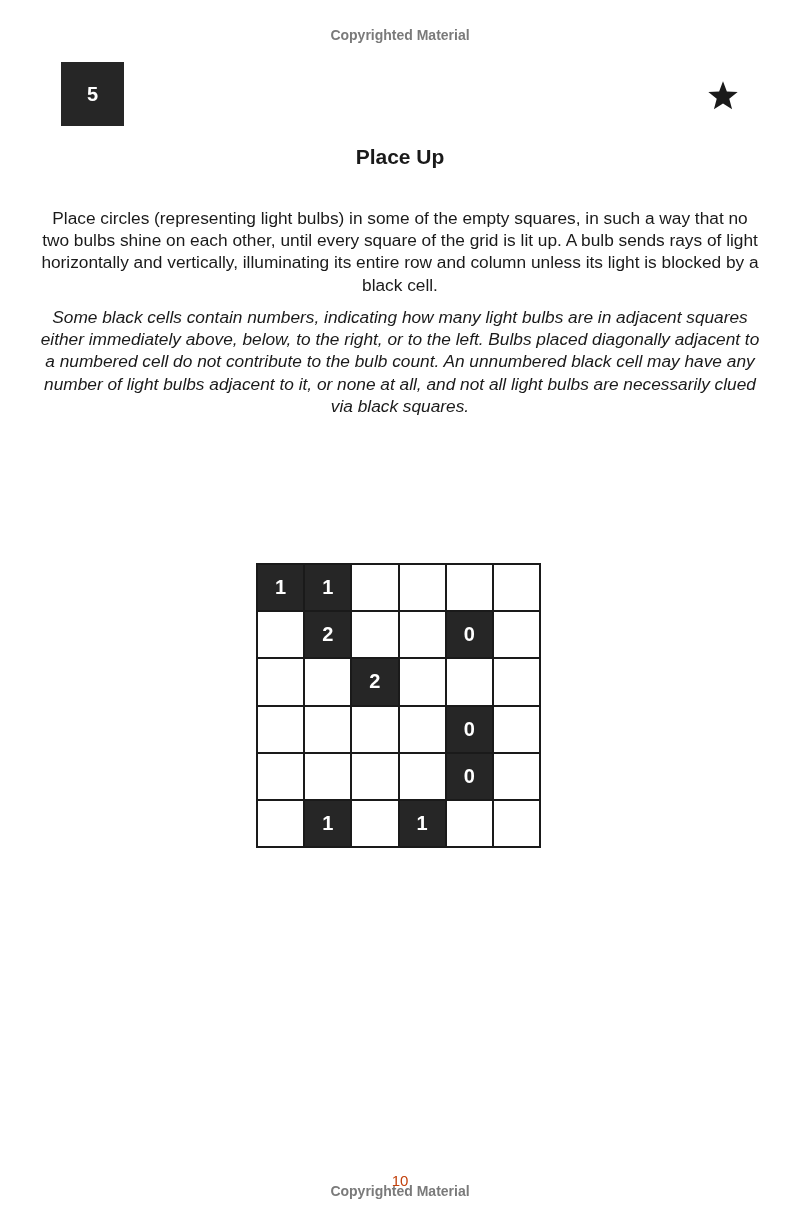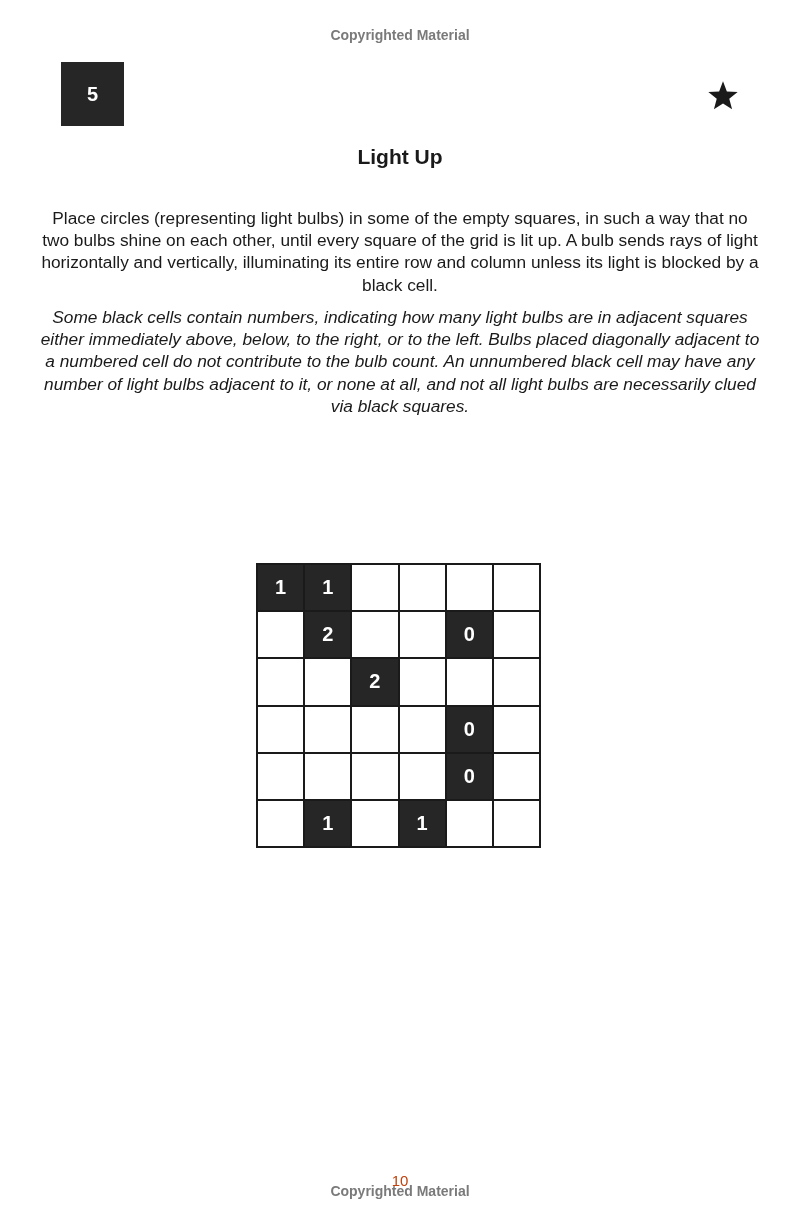--- a/index.html
+++ b/index.html
@@ -24,21 +24,21 @@
 <div class="copyright top">Copyrighted Material</div>
 
 <div class="puzzle-num">
   <span>5</span>
 </div>
 
 <svg class="difficulty" viewBox="0 0 24 24">
   <polygon points="12,1 14.9,8.6 23,9 16.7,14.1 18.8,22 12,17.6 5.2,22 7.3,14.1 1,9 9.1,8.6" fill="#1a1a1a"></polygon>
 </svg>
 
-<div class="title">Light Up</div>
+<div class="title">Place Up</div>
 
 <div class="para p1">Place circles (representing light bulbs) in some of the empty squares, in such a way that no two bulbs shine on each other, until every square of the grid is lit up. A bulb sends rays of light horizontally and vertically, illuminating its entire row and column unless its light is blocked by a black cell.</div>
 <div class="para p2">Some black cells contain numbers, indicating how many light bulbs are in adjacent squares either immediately above, below, to the right, or to the left. Bulbs placed diagonally adjacent to a numbered cell do not contribute to the bulb count. An unnumbered black cell may have any number of light bulbs adjacent to it, or none at all, and not all light bulbs are necessarily clued via black squares.</div>
 
 <div class="grid" id="grid">
     <div class="cell black">1</div>
     <div class="cell black">1</div>
     <div class="cell"></div>
     <div class="cell"></div>
     <div class="cell"></div>

